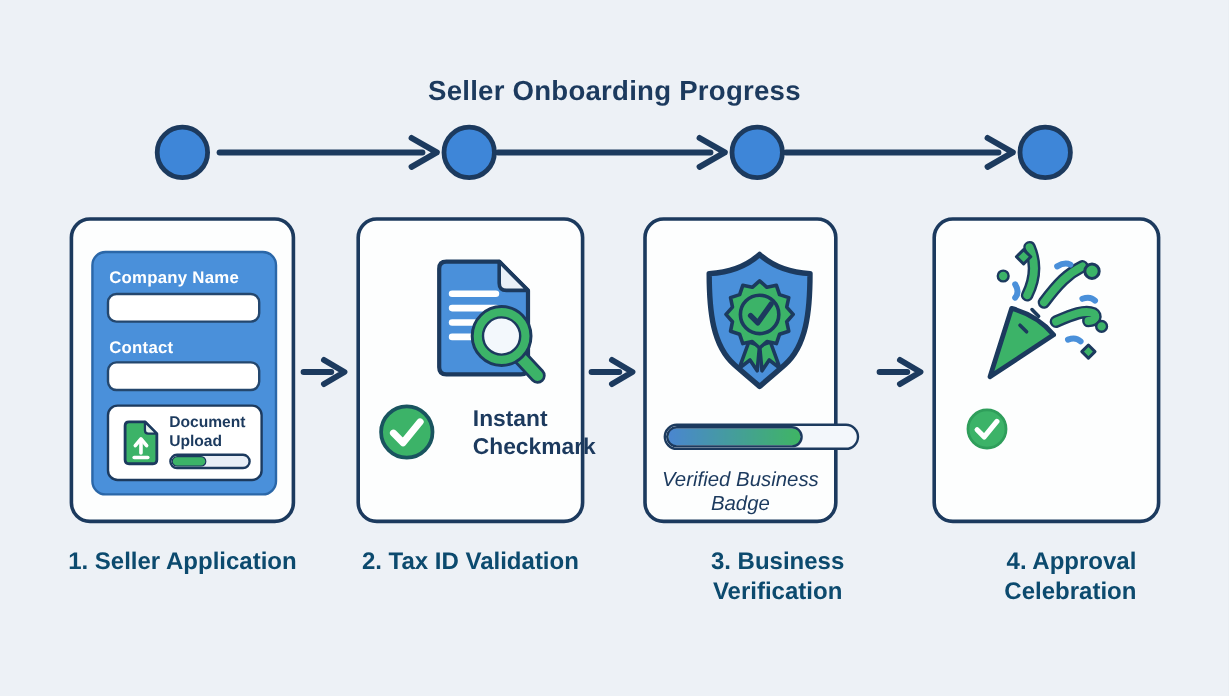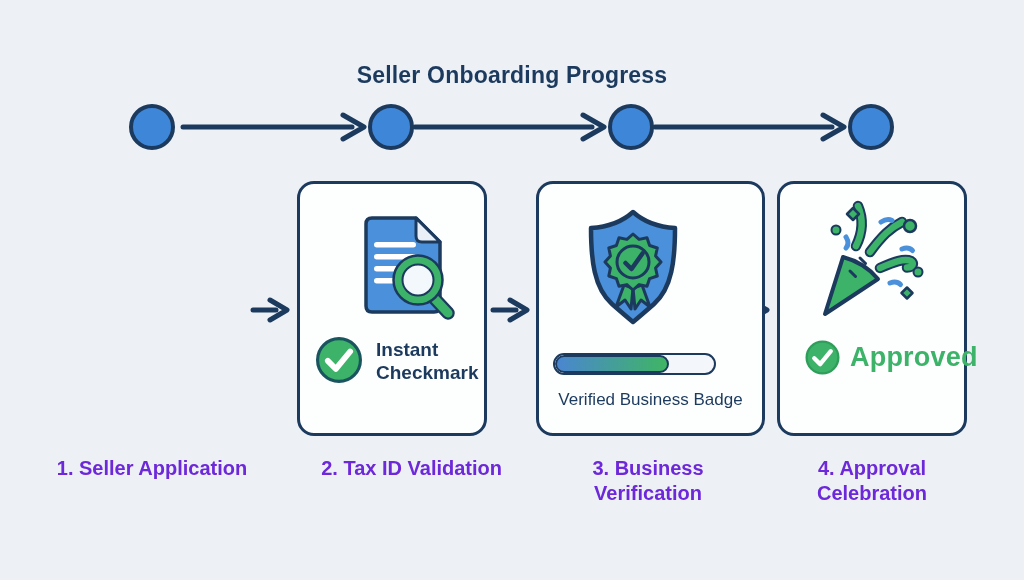--- a/index.html
+++ b/index.html
@@ -33,21 +33,21 @@
   
   .card{
     position:absolute;top:181px;height:255px;
     background:#fdfefe;
     border:3px solid #1c3a5e;
     border-radius:17px;
     box-sizing:border-box;
   }
   .card-1{left:58px;width:188px;}
   .card-2{left:297px;width:190px;}
-  .card-3{left:536px;width:229px;}
+  .card-3{left:536px;width:162px;font-style:italic;}
   .card-4{left:777px;width:190px;}
 
   
   .form-panel{
     position:absolute;left:15px;top:25px;width:155px;height:204px;
     background:#4a90da;border:2px solid #2b67a8;border-radius:12px;
     box-sizing:border-box;
   }
   .form-label{
     position:absolute;left:13px;
@@ -74,21 +74,21 @@
     box-sizing:border-box;overflow:hidden;
   }
   .upload-bar-fill{
     position:absolute;left:0;top:0;bottom:0;
     background:#3cb368;border:1.5px solid #1c3a5e;border-radius:6px;
     box-sizing:border-box;
   }
   
   .check-row{position:absolute;left:14px;top:151px;display:flex;align-items:flex-start;}
   .check-heading{
-    margin-left:12px;margin-top:3px;width:110px;
+    margin-left:30px;margin-top:3px;width:110px;
     font-size:19px;line-height:23px;font-weight:700;color:#1c3a5e;
   }
   .card-subtext{
     position:absolute;left:0;width:100%;text-align:center;
     font-size:16.5px;color:#1c3a5e;
   }
   
   .badge-bar{
     position:absolute;left:14px;top:169px;width:163px;height:22px;
     background:#f3f7fb;border:2.5px solid #1c3a5e;border-radius:11px;
@@ -101,26 +101,26 @@
   }
   
   .approved-row{position:absolute;left:24px;top:155px;display:flex;align-items:center;}
   .approved-text{
     margin-left:9px;font-size:27px;font-weight:700;color:#3cb368;letter-spacing:.2px;
   }
   
   .step-label{
     position:absolute;top:456px;
     text-align:center;font-size:20px;font-weight:600;line-height:25px;
-    color:#6d28d9;
+    color:#0c4a6e;
   }
   .step-label-1{left:42px;width:220px;}
-  .step-label-2{left:282px;width:220px;text-align:right;}
+  .step-label-2{left:282px;width:220px;}
   .step-label-3{left:573px;width:150px;}
-  .step-label-4{left:797px;width:150px;}
+  .step-label-4{left:797px;width:150px;text-align:right;}
 </style>
 </head>
 <body>
 
 <div class="canvas">
 
   <div class="title">Seller Onboarding Progress</div>
 
   <div class="node" style="left:129px"></div>
   <div class="node" style="left:368px"></div>
@@ -149,20 +149,43 @@
           <path d="M493 310 H516"></path>
           <path d="M510 300 L527 310 L510 320"></path>
         </g>
       <g>
           <path d="M733 310 H756"></path>
           <path d="M750 300 L767 310 L750 320"></path>
         </g>
     </g>
   </svg>
 
+  <div class="card card-1">
+    <div class="form-panel">
+      <div class="form-label" style="top:12px">Company Name</div>
+      <input class="form-input" style="top: 33px;" value="">
+      <div class="form-label" style="top:70px">Contact</div>
+      <input class="form-input" style="top: 90px;" value="">
+      <div class="upload-box">
+        <svg width="34" height="42" viewBox="0 0 36 44" style="position:absolute;left:9px;top:9px">
+          <path d="M8 3.5 H22 L32.5 14 V37 Q32.5 40.5 29 40.5 H8 Q4.5 40.5 4.5 37 V7 Q4.5 3.5 8 3.5 Z" fill="#3cb368" stroke="#1c3a5e" stroke-width="2.5" stroke-linejoin="round"></path>
+          <path d="M22 3.5 L32.5 14 H25 Q22 14 22 11 Z" fill="#eaf6ee" stroke="#1c3a5e" stroke-width="2" stroke-linejoin="round"></path>
+          <g stroke="#ffffff" stroke-width="3.2" fill="none" stroke-linecap="round" stroke-linejoin="round">
+            <path d="M18.5 31 V20"></path>
+            <path d="M13.5 24.5 L18.5 18.5 L23.5 24.5"></path>
+            <path d="M12.5 35 H24.5"></path>
+          </g>
+        </svg>
+        <div class="upload-title">Document Upload</div>
+        <div class="upload-bar">
+          <div class="upload-bar-fill" style="width: 46%;"></div>
+        </div>
+      </div>
+    </div>
+  </div>
 
   <div class="card card-2">
     <svg width="120" height="112" viewBox="0 0 120 112" style="position:absolute;left:42px;top:28px">
       <path d="M24 12 Q24 6 30 6 H74 L98 30 V94 Q98 100 92 100 H30 Q24 100 24 94 Z" fill="#4a90da" stroke="#1c3a5e" stroke-width="3.5" stroke-linejoin="round"></path>
       <path d="M74 6 L98 30 H80 Q74 30 74 24 Z" fill="#e9f0f8" stroke="#1c3a5e" stroke-width="3" stroke-linejoin="round"></path>
       <g fill="#ffffff">
         <rect x="32" y="30" width="42" height="5.5" rx="2.75"></rect>
         <rect x="32" y="42" width="42" height="5.5" rx="2.75"></rect>
         <rect x="32" y="54" width="34" height="5.5" rx="2.75"></rect>
         <rect x="32" y="66" width="24" height="5.5" rx="2.75"></rect>
@@ -224,21 +247,20 @@
           <path d="M112 53 C116 51.5 120 52 122.5 54.5"></path>
           <path d="M100 87 C104 85.5 108 86 110.5 88.5"></path>
         </g>
       </g>
     </svg>
     <div class="approved-row">
       <svg width="37" height="37" viewBox="0 0 56 56">
         <circle cx="28" cy="28" r="24" fill="#3cb368" stroke="#2f9e5b" stroke-width="3.5"></circle>
         <path d="M15.5 29 L24.5 38 L40.5 18.5" fill="none" stroke="#ffffff" stroke-width="6.5" stroke-linecap="round" stroke-linejoin="round"></path>
       </svg>
-      <div class="approved-text">Approved</div>
     </div>
   </div>
 
   <div class="step-label step-label-1">1. Seller Application</div>
   <div class="step-label step-label-2">2. Tax ID Validation</div>
   <div class="step-label step-label-3">3. Business Verification</div>
   <div class="step-label step-label-4">4. Approval Celebration</div>
 
 </div>
 

